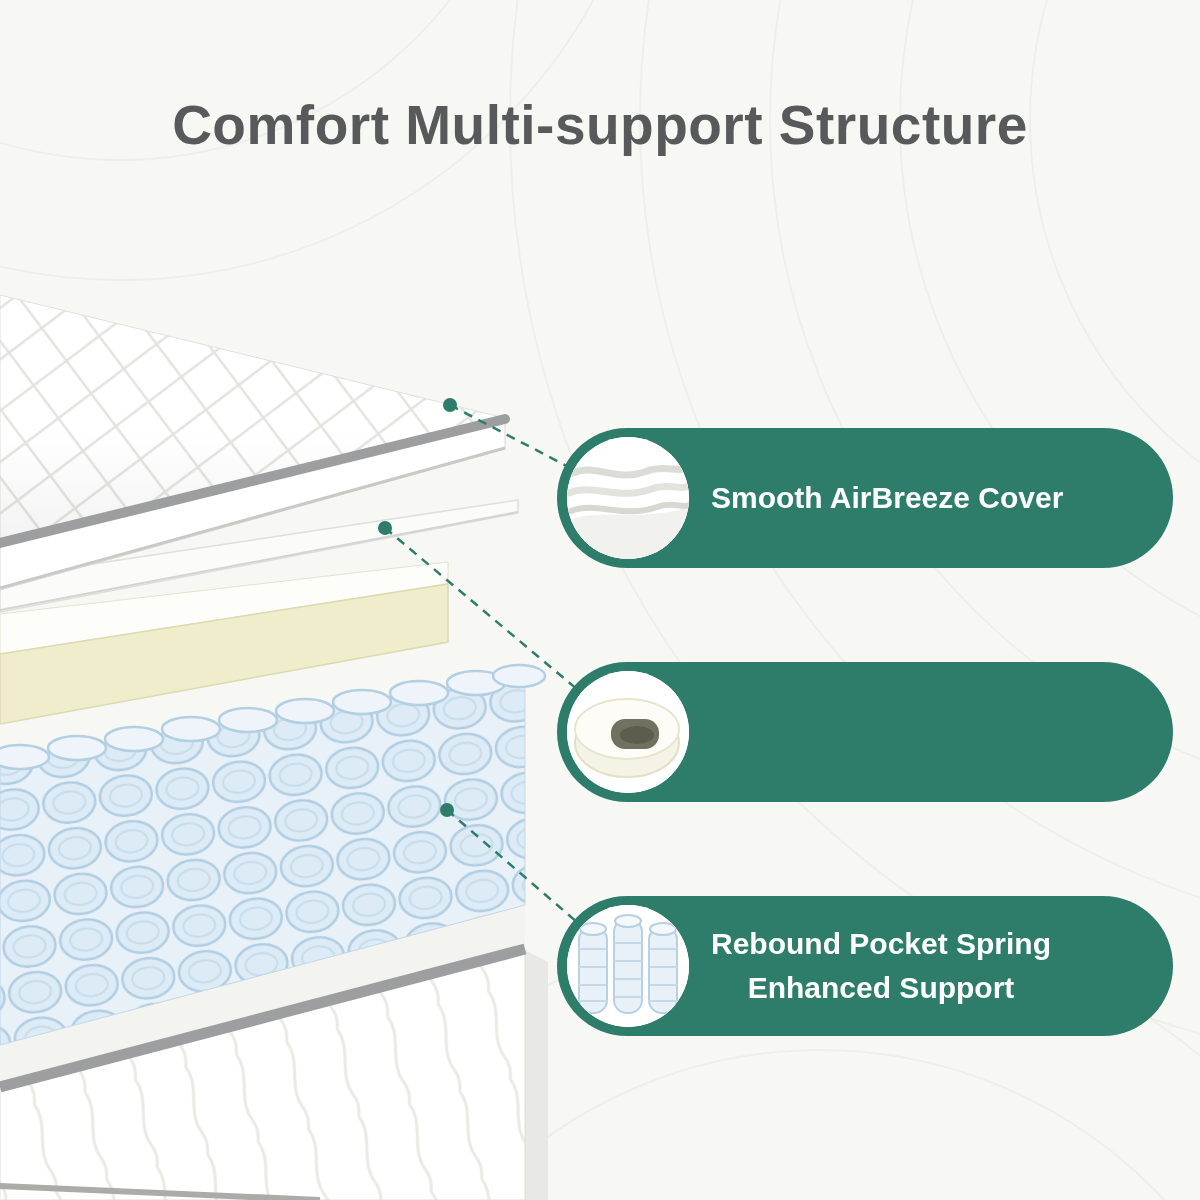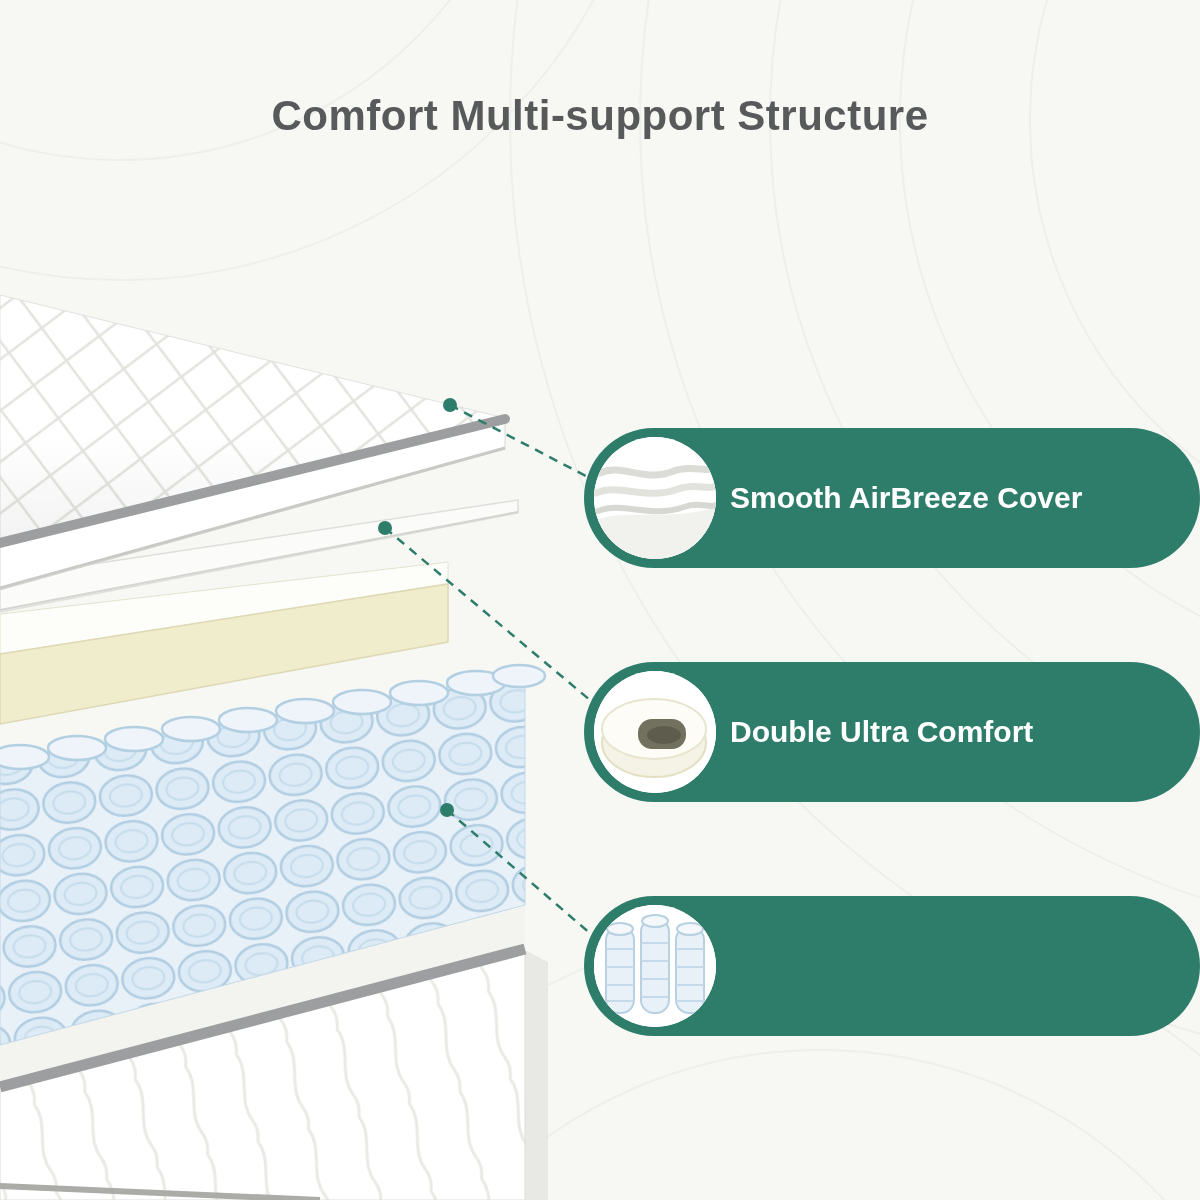--- a/index.html
+++ b/index.html
@@ -11,27 +11,27 @@
   html,body{margin:0;padding:0;}
   body{
     width:1200px;height:1200px;position:relative;overflow:hidden;
     background:var(--background);
     font-family:"Liberation Sans", sans-serif;
   }
   svg.scene{position:absolute;top:0;left:0;z-index:0;}
   .title{
     position:absolute;top:86px;left:50%;transform:translateX(-50%);
     width:880px;margin:0;text-align:center;z-index:2;
-    font-size:42px;font-weight:bold;letter-spacing:.5px;
+    font-size:55px;font-weight:bold;letter-spacing:.5px;
     color:var(--title-gray);line-height:1.42;
   }
   .pill{
-    position:absolute;left:584px;width:616px;height:140px;z-index:2;
+    position:absolute;left:557px;width:616px;height:140px;z-index:2;
     background:var(--pill-green);border-radius:70px;
-    display:flex;align-items:center;gap:14px;
+    display:flex;align-items:center;gap:22px;
     padding-left:10px;box-sizing:border-box;text-align:center;
   }
   .thumb{
     width:122px;height:122px;border-radius:50%;background:#ffffff;
     flex:none;overflow:hidden;display:flex;align-items:center;justify-content:center;
   }
   .pill .text{color:#ffffff;font-size:30px;font-weight:bold;line-height:1.48;}
 </style>
 </head>
 <body>
@@ -142,21 +142,20 @@
   <div class="thumb">
     <svg width="122" height="122" viewBox="0 0 122 122">
       <rect width="122" height="122" fill="#ffffff"></rect>
       <ellipse cx="60" cy="72" rx="52" ry="34" fill="#f5f3e6" stroke="#e3dfc2" stroke-width="2"></ellipse>
       <ellipse cx="60" cy="58" rx="52" ry="30" fill="#fdfcf7" stroke="#e8e5cf" stroke-width="2"></ellipse>
       <rect x="44" y="48" width="48" height="30" rx="14" fill="#72715f"></rect>
       <ellipse cx="70" cy="64" rx="17" ry="9" fill="#5d5c4d"></ellipse>
     </svg>
   </div>
   <div class="text">
-    <div>Double Ultra Comfort</div>
   </div>
 </div>
 
 <div class="pill" style="top:896px">
   <div class="thumb">
     <svg width="122" height="122" viewBox="0 0 122 122">
       <rect width="122" height="122" fill="#ffffff"></rect>
       <g fill="#e9f1f8" stroke="#b7d0e2" stroke-width="2">
         <rect x="12" y="22" width="28" height="86" rx="13"></rect>
         <rect x="47" y="14" width="28" height="94" rx="13"></rect>
@@ -167,13 +166,17 @@
         <path d="M47,38 h28 M47,56 h28 M47,74 h28 M47,92 h28"></path>
         <path d="M82,44 h28 M82,62 h28 M82,80 h28 M82,96 h28"></path>
       </g>
       <g fill="#f4f8fb" stroke="#b7d0e2" stroke-width="2">
         <ellipse cx="26" cy="24" rx="13" ry="6"></ellipse>
         <ellipse cx="61" cy="16" rx="13" ry="6"></ellipse>
         <ellipse cx="96" cy="24" rx="13" ry="6"></ellipse>
       </g>
     </svg>
   </div>
+  <div class="text">
+    <div>Rebound Pocket Spring</div>
+    <div>Enhanced Support</div>
+  </div>
 </div>
 
 </body></html>

